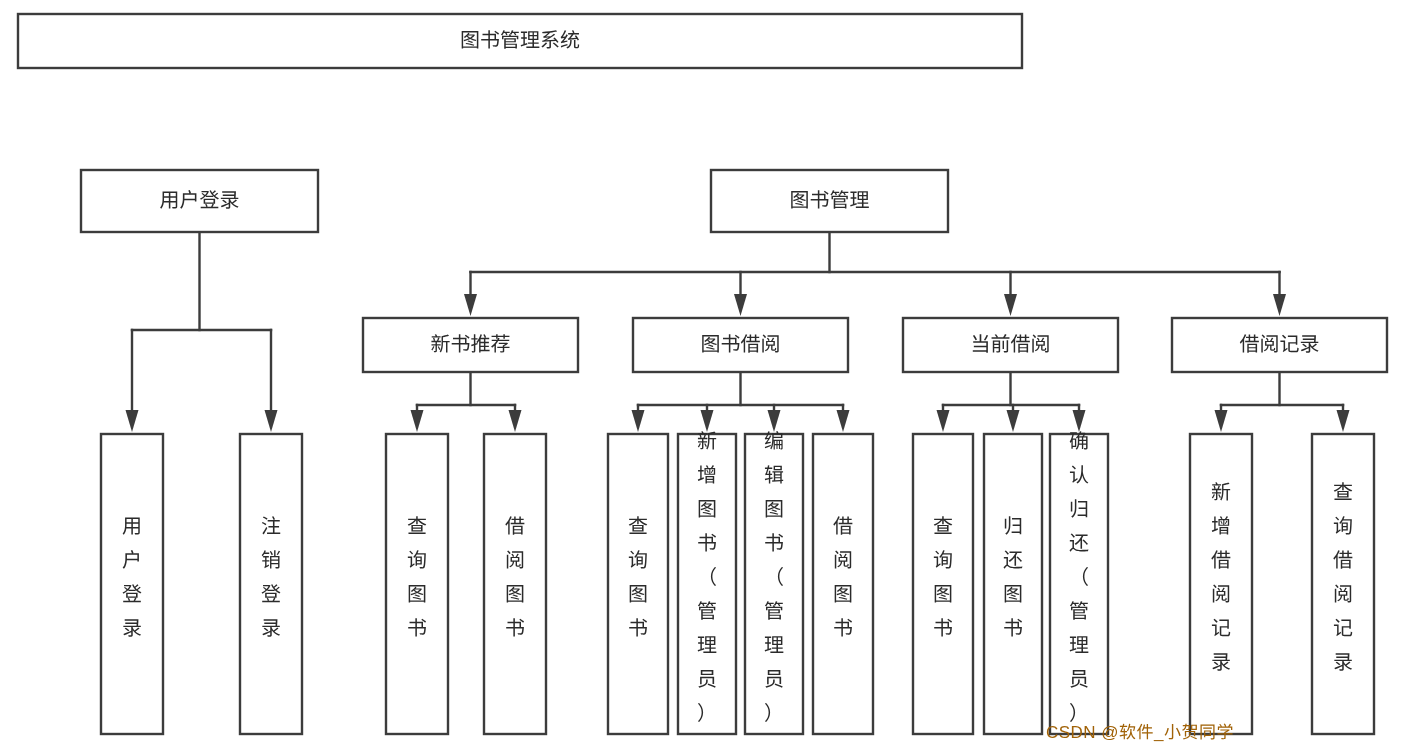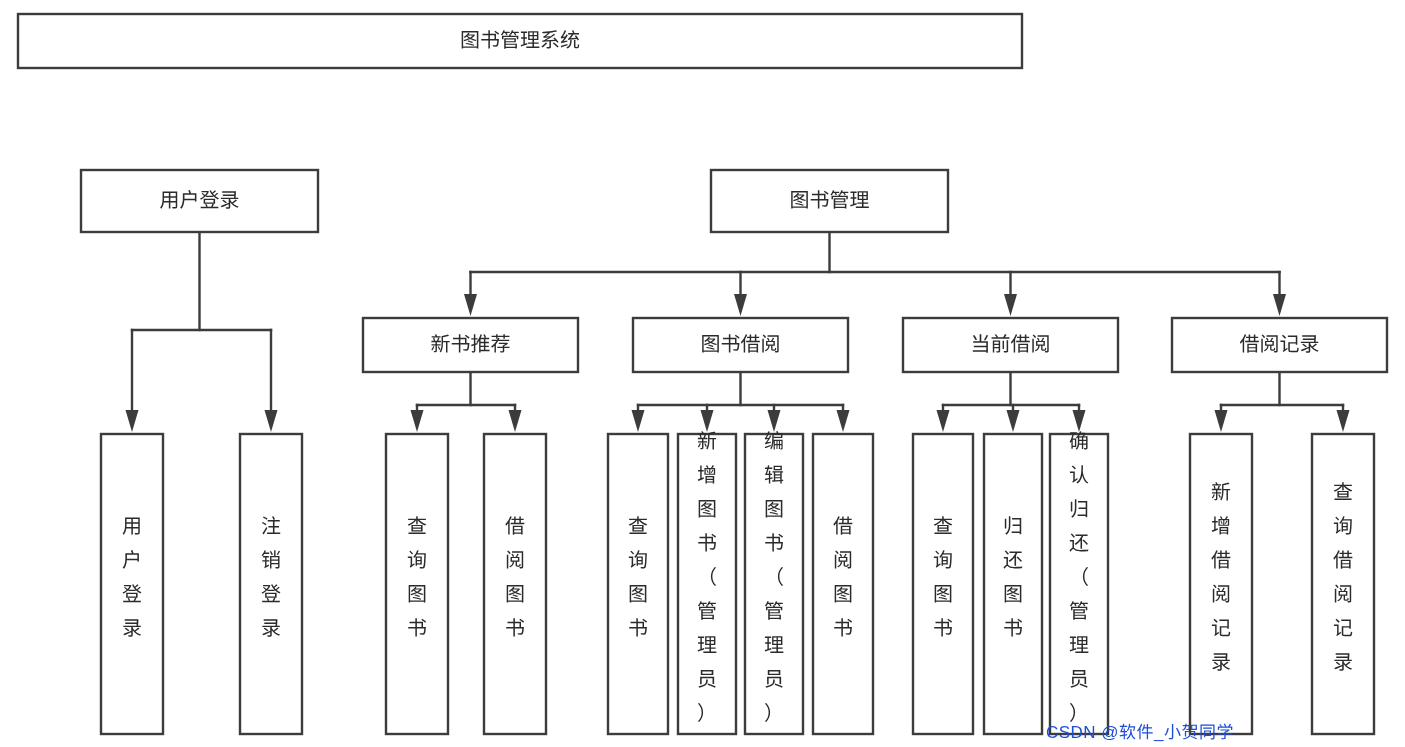--- a/index.html
+++ b/index.html
@@ -56,21 +56,21 @@
   .arrow-head {
     fill: #3c3c3c;
     stroke: none;
   }
   .watermark {
     position: absolute;
     right: 8px;
     bottom: 4px;
     font-family: "Liberation Sans", "DejaVu Sans", sans-serif;
     font-size: 17px;
-    color: #1d4ed8;
+    color: #a16207;
     letter-spacing: 0.5px;
     white-space: nowrap;
     user-select: none;
   }
 </style>
 </head>
 <body>
 
 <div id="diagram-root">
   <svg class="diagram-canvas" viewBox="0 0 1405 747" xmlns="http://www.w3.org/2000/svg">

